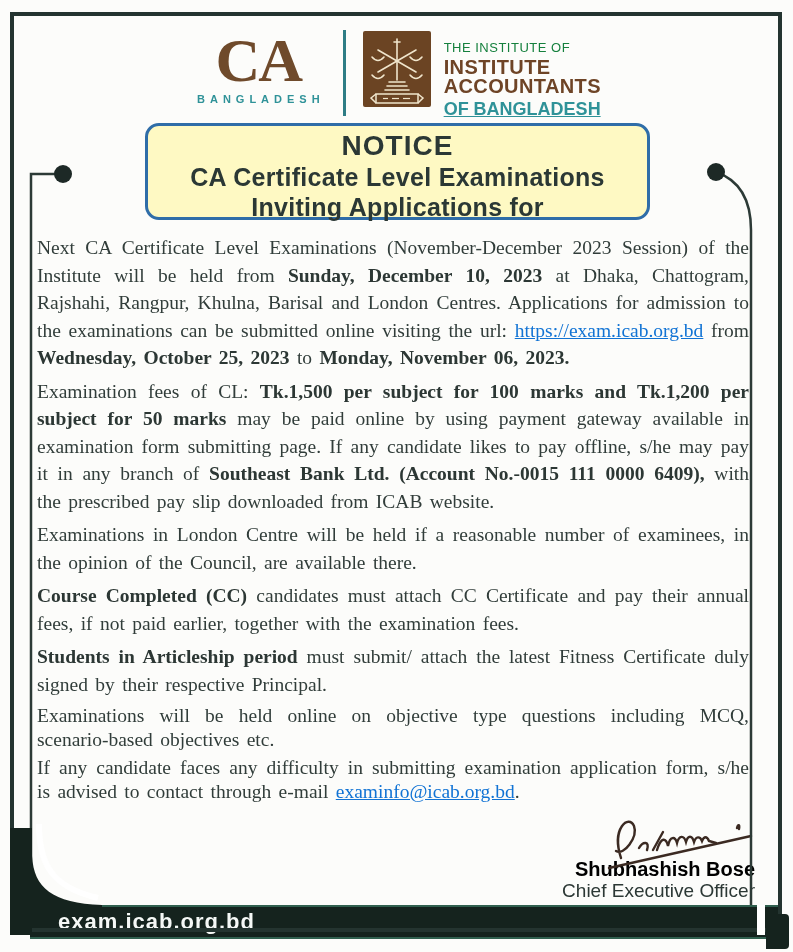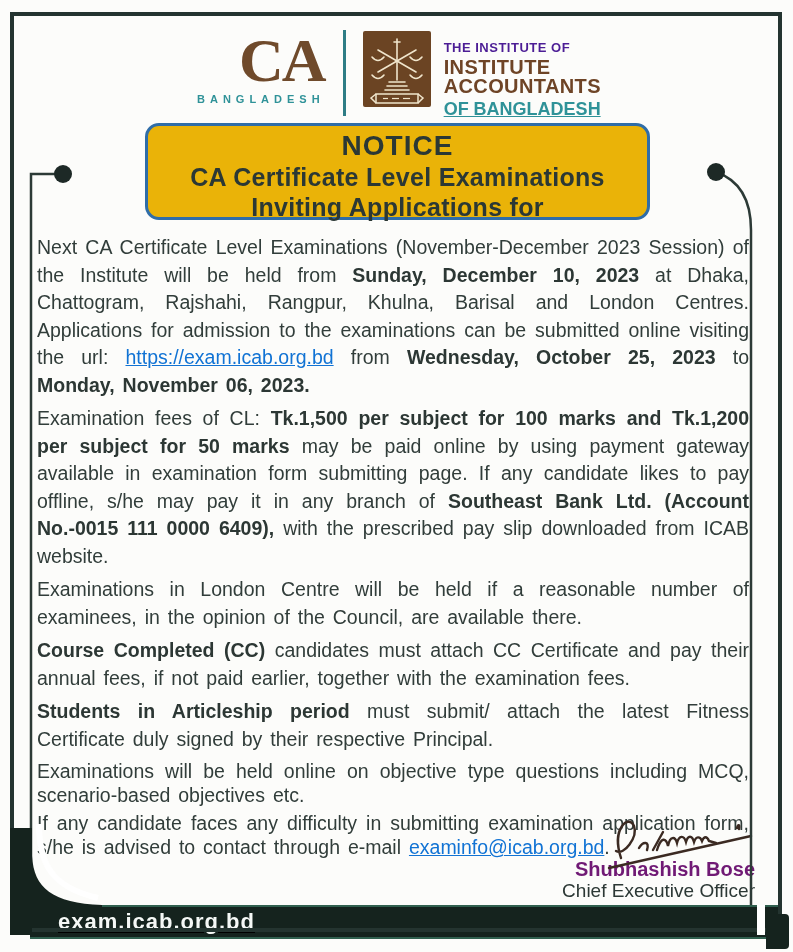--- a/index.html
+++ b/index.html
@@ -4,53 +4,53 @@
 <style>
   html,body{margin:0;padding:0;background:#f3f3f0;}
   .page{
     position:relative;width:793px;height:952px;background:#fcfcfa;
     font-family:"Liberation Sans",sans-serif;overflow:hidden;
   }
   
   .frame{position:absolute;inset:0;z-index:3;pointer-events:none;}
   
   .logos{position:absolute;top:28px;left:0;right:0;display:flex;justify-content:center;align-items:flex-start;z-index:1;}
-  .ca-logo{text-align:right;margin-top:4px;}
+  .ca-logo{text-align:center;margin-top:4px;}
   .ca-initials{font-family:"Liberation Serif",serif;font-weight:bold;font-size:62px;line-height:56px;color:#6f4a2b;letter-spacing:-2px;}
   .ca-country{font-size:11px;letter-spacing:5px;color:#2f9298;margin-top:5px;padding-left:5px;font-weight:bold;}
   .logo-divider{width:3px;height:86px;background:#2e7d85;margin:2px 16px 0 18px;}
   .emblem{width:70px;height:80px;margin-top:2px;}
   .institute{margin-left:12px;margin-top:12px;}
-  .inst-t1{font-size:13px;color:#4c1d95;letter-spacing:.5px;margin-bottom:3px;font-weight:bold;}
+  .inst-t1{font-size:13px;color:#15803d;letter-spacing:.5px;margin-bottom:3px;font-weight:normal;}
   .inst-b{font-size:20px;font-weight:bold;color:#6e4426;letter-spacing:.4px;line-height:19px;}
   .inst-t2{font-size:18px;color:#2f9298;margin-top:3px;font-weight:bold;text-decoration:underline;}
   
   .notice-box{
     position:absolute;left:145px;top:123px;width:505px;height:97px;z-index:1;
-    background:#eab308;border:3px solid #2f6da8;border-radius:14px;
+    background:#fef9c3;border:3px solid #2f6da8;border-radius:14px;
     text-align:center;box-sizing:border-box;padding-top:3px;
   }
   .notice-title{font-size:28px;font-weight:bold;color:#2b3835;line-height:33px;letter-spacing:1px;}
   .notice-line{font-size:25px;font-weight:bold;color:#2b3835;line-height:30px;letter-spacing:.3px;}
   
   .docbody{position:absolute;left:37px;top:234px;width:712px;z-index:1;
     font-size:19.5px;line-height:27.5px;color:#313d3a;word-spacing:2.5px;}
-  .docbody p{margin:0 0 6px 0;text-align:justify;}
+  .docbody p{margin:0 0 6px 0;text-align:justify;font-family:Liberation Serif, serif;}
   .docbody p.tight{line-height:24px;margin-bottom:4px;}
   .docbody b{font-weight:bold;color:#2c3734;}
   .link{color:#1173d4;text-decoration:underline;cursor:pointer;}
   
   .signature{position:absolute;right:38px;top:858px;width:420px;text-align:right;z-index:2;}
   .sig-svg{position:absolute;right:-6px;top:-46px;width:170px;height:62px;}
-  .sig-name{font-size:20px;font-weight:bold;color:#701a75;line-height:22px;}
+  .sig-name{font-size:20px;font-weight:bold;color:#000000;line-height:22px;}
   .sig-role{font-size:19px;color:#2c3835;line-height:22px;}
   
   .footer-bar{position:absolute;left:30px;right:12px;top:905px;height:30px;z-index:2;
     background:#15231e;border-top:2px solid #30604f;border-bottom:2px solid #30604f;
-    display:flex;align-items:center;box-sizing:content-box;text-decoration:underline;}
+    display:flex;align-items:center;box-sizing:content-box;}
   .footer-url{color:#f5f8f6;font-weight:bold;font-size:22px;letter-spacing:1px;padding-left:28px;}
 </style>
 </head>
 <body>
 
 <div class="page">
 
   <svg class="frame" width="793" height="952" viewBox="0 0 793 952">
     <rect x="12" y="14" width="768" height="916" fill="none" stroke="#243430" stroke-width="4"></rect>
     <path d="M63,174 H31 V905" stroke="#2c3a36" stroke-width="2.5" fill="none"></path>

